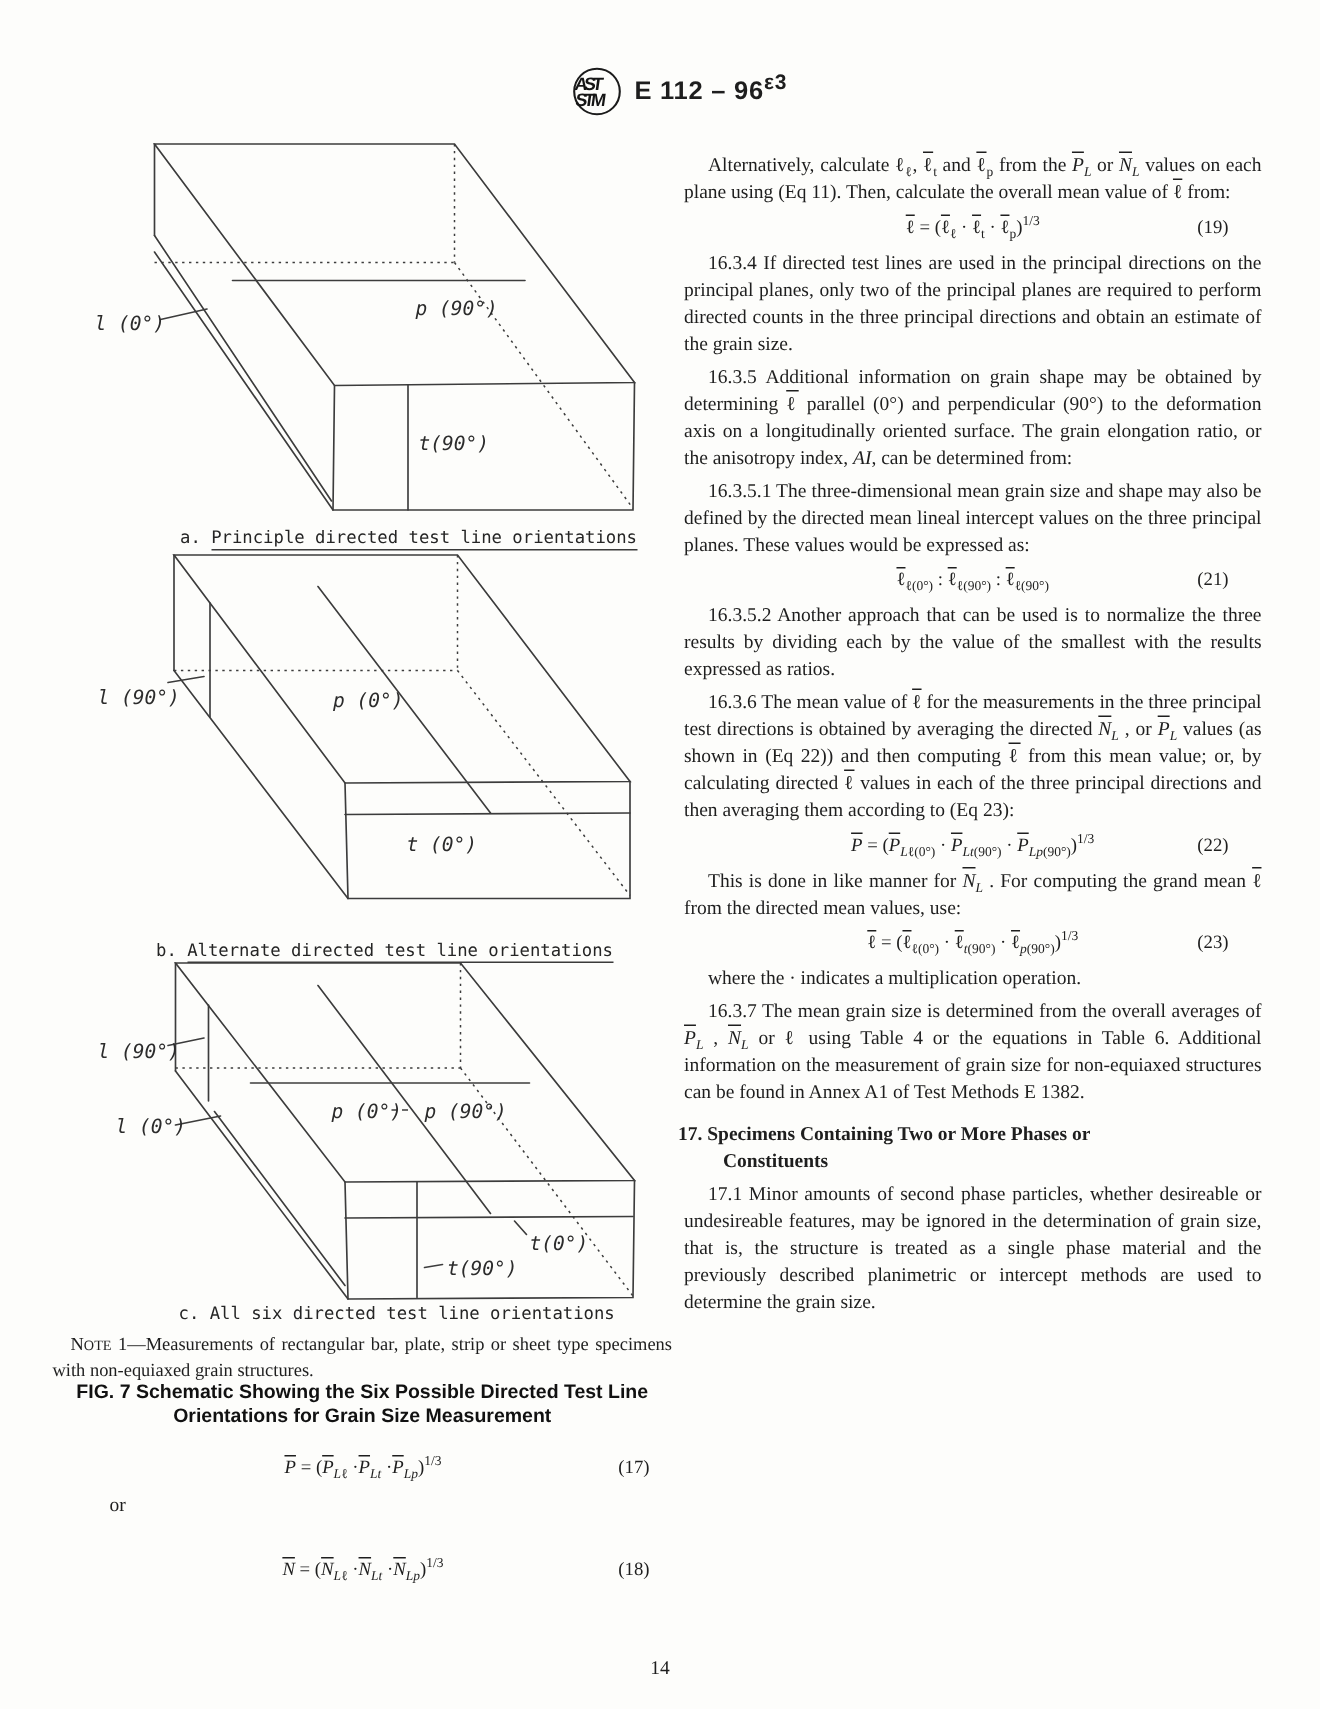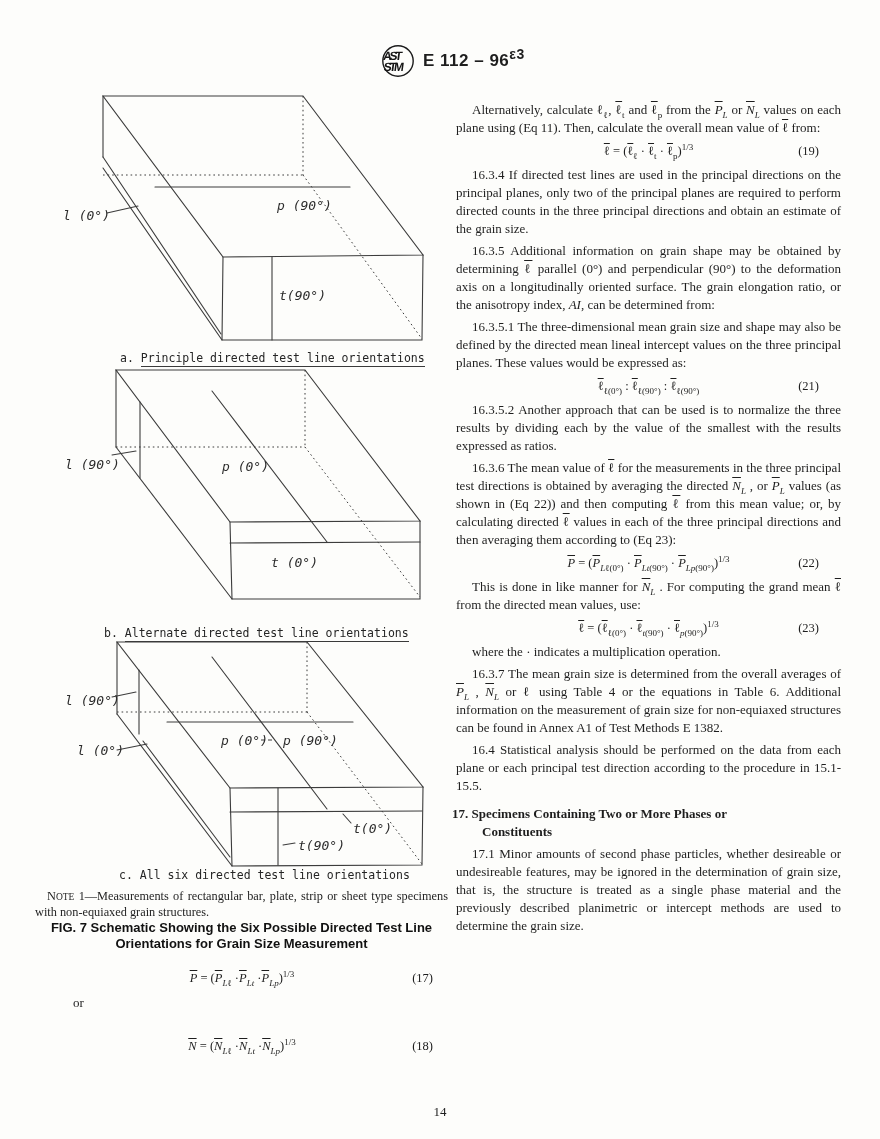--- a/index.html
+++ b/index.html
@@ -174,20 +174,19 @@
     <p class="body-para">16.3.5  Additional information on grain shape may be obtained by determining <span class="ov">ℓ</span> parallel (0°) and perpendicular (90°) to the deformation axis on a longitudinally oriented surface. The grain elongation ratio, or the anisotropy index, <i>AI</i>, can be determined from:</p>
     <p class="body-para">16.3.5.1  The three-dimensional mean grain size and shape may also be defined by the directed mean lineal intercept values on the three principal planes. These values would be expressed as:</p>
     <div class="eq-row"><span class="eq-body"><span class="ov">ℓ</span><sub>ℓ(0°)</sub> : <span class="ov">ℓ</span><sub>ℓ(90°)</sub> : <span class="ov">ℓ</span><sub>ℓ(90°)</sub></span><span class="eq-num">(21)</span></div>
     <p class="body-para">16.3.5.2  Another approach that can be used is to normalize the three results by dividing each by the value of the smallest with the results expressed as ratios.</p>
     <p class="body-para">16.3.6  The mean value of <span class="ov">ℓ</span> for the measurements in the three principal test directions is obtained by averaging the directed <span class="ov"><i>N</i></span><sub><i>L</i></sub> , or <span class="ov"><i>P</i></span><sub><i>L</i></sub> values (as shown in (Eq 22)) and then computing <span class="ov">ℓ</span> from this mean value; or, by calculating directed <span class="ov">ℓ</span> values in each of the three principal directions and then averaging them according to (Eq 23):</p>
     <div class="eq-row"><span class="eq-body"><span class="ov"><i>P</i></span> = (<span class="ov"><i>P</i></span><sub><i>L</i>ℓ(0°)</sub> · <span class="ov"><i>P</i></span><sub><i>Lt</i>(90°)</sub> · <span class="ov"><i>P</i></span><sub><i>Lp</i>(90°)</sub>)<sup>1/3</sup></span><span class="eq-num">(22)</span></div>
     <p class="body-para">This is done in like manner for <span class="ov"><i>N</i></span><sub><i>L</i></sub> . For computing the grand mean <span class="ov">ℓ</span> from the directed mean values, use:</p>
     <div class="eq-row"><span class="eq-body"><span class="ov">ℓ</span> = (<span class="ov">ℓ</span><sub>ℓ(0°)</sub> · <span class="ov">ℓ</span><sub><i>t</i>(90°)</sub> · <span class="ov">ℓ</span><sub><i>p</i>(90°)</sub>)<sup>1/3</sup></span><span class="eq-num">(23)</span></div>
     <p class="body-para">where the · indicates a multiplication operation.</p>
     <p class="body-para">16.3.7  The mean grain size is determined from the overall averages of <span class="ov"><i>P</i></span><sub><i>L</i></sub> , <span class="ov"><i>N</i></span><sub><i>L</i></sub> or ℓ using Table 4 or the equations in Table 6. Additional information on the measurement of grain size for non-equiaxed structures can be found in Annex A1 of Test Methods E 1382.</p>
-    <p class="body-para">16.4  Statistical analysis should be performed on the data from each plane or each principal test direction according to the procedure in 15.1-15.5.</p>
     <p class="sect-heading">17.  Specimens Containing Two or More Phases or<br>Constituents</p>
     <p class="body-para">17.1  Minor amounts of second phase particles, whether desireable or undesireable features, may be ignored in the determination of grain size, that is, the structure is treated as a single phase material and the previously described planimetric or intercept methods are used to determine the grain size.</p>
   </div>
 
 <div class="abs footer">
   <span>14</span>
 </div>
 
 </body></html>

